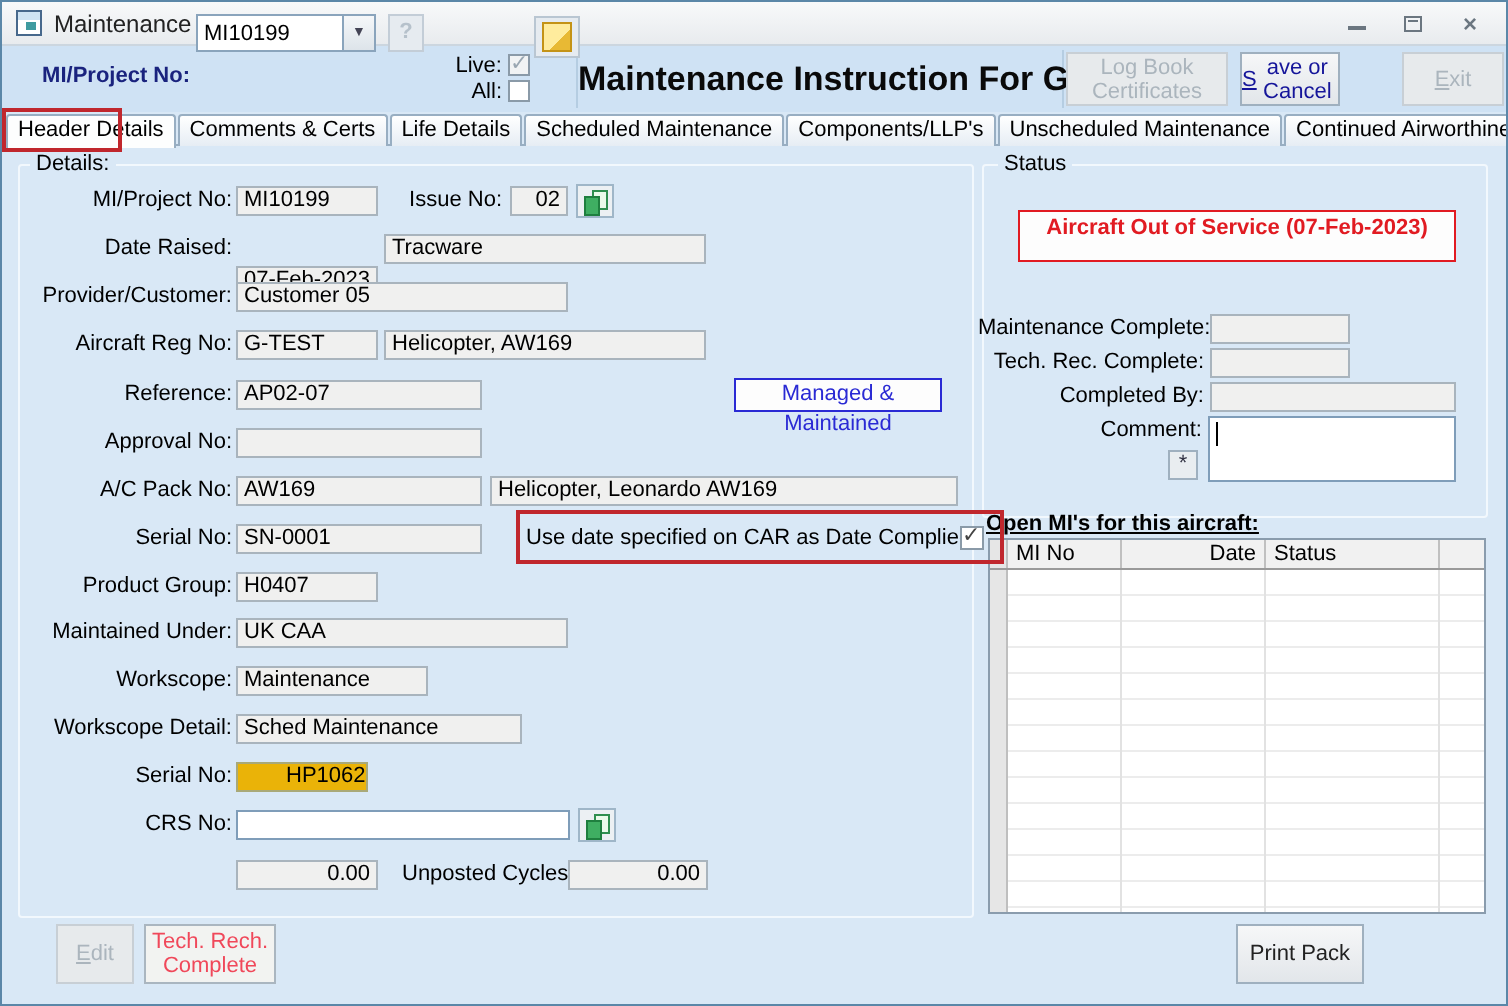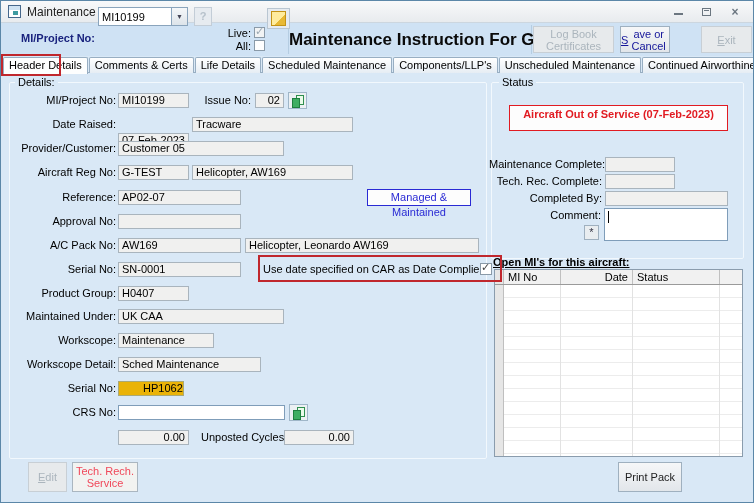--- a/index.html
+++ b/index.html
@@ -238,16 +238,16 @@
     <div class="gbody">
       <div class="gc gutter" style="width:9px;"></div>
       <div class="gc" style="width:57px;"></div>
       <div class="gc" style="width:72px;"></div>
       <div class="gc" style="width:87px;"></div>
       <div class="gc" style="flex:1; border-right:none;"></div>
     </div>
   </div>
 
   <div class="btn disabled" style="left:27px; top:461px; width:39px; height:30px;"><u>E</u>dit</div>
-  <div class="btn redtext" style="left:71px; top:461px; width:66px; height:30px;">Tech. Rech. Service</div>
+  <div class="btn redtext" style="left:71px; top:461px; width:66px; height:30px;">Tech. Rech. Complete</div>
   <div class="btn plain" style="left:617px; top:461px; width:64px; height:30px;">Print Pack</div>
 
 </div>
 
 </body></html>

